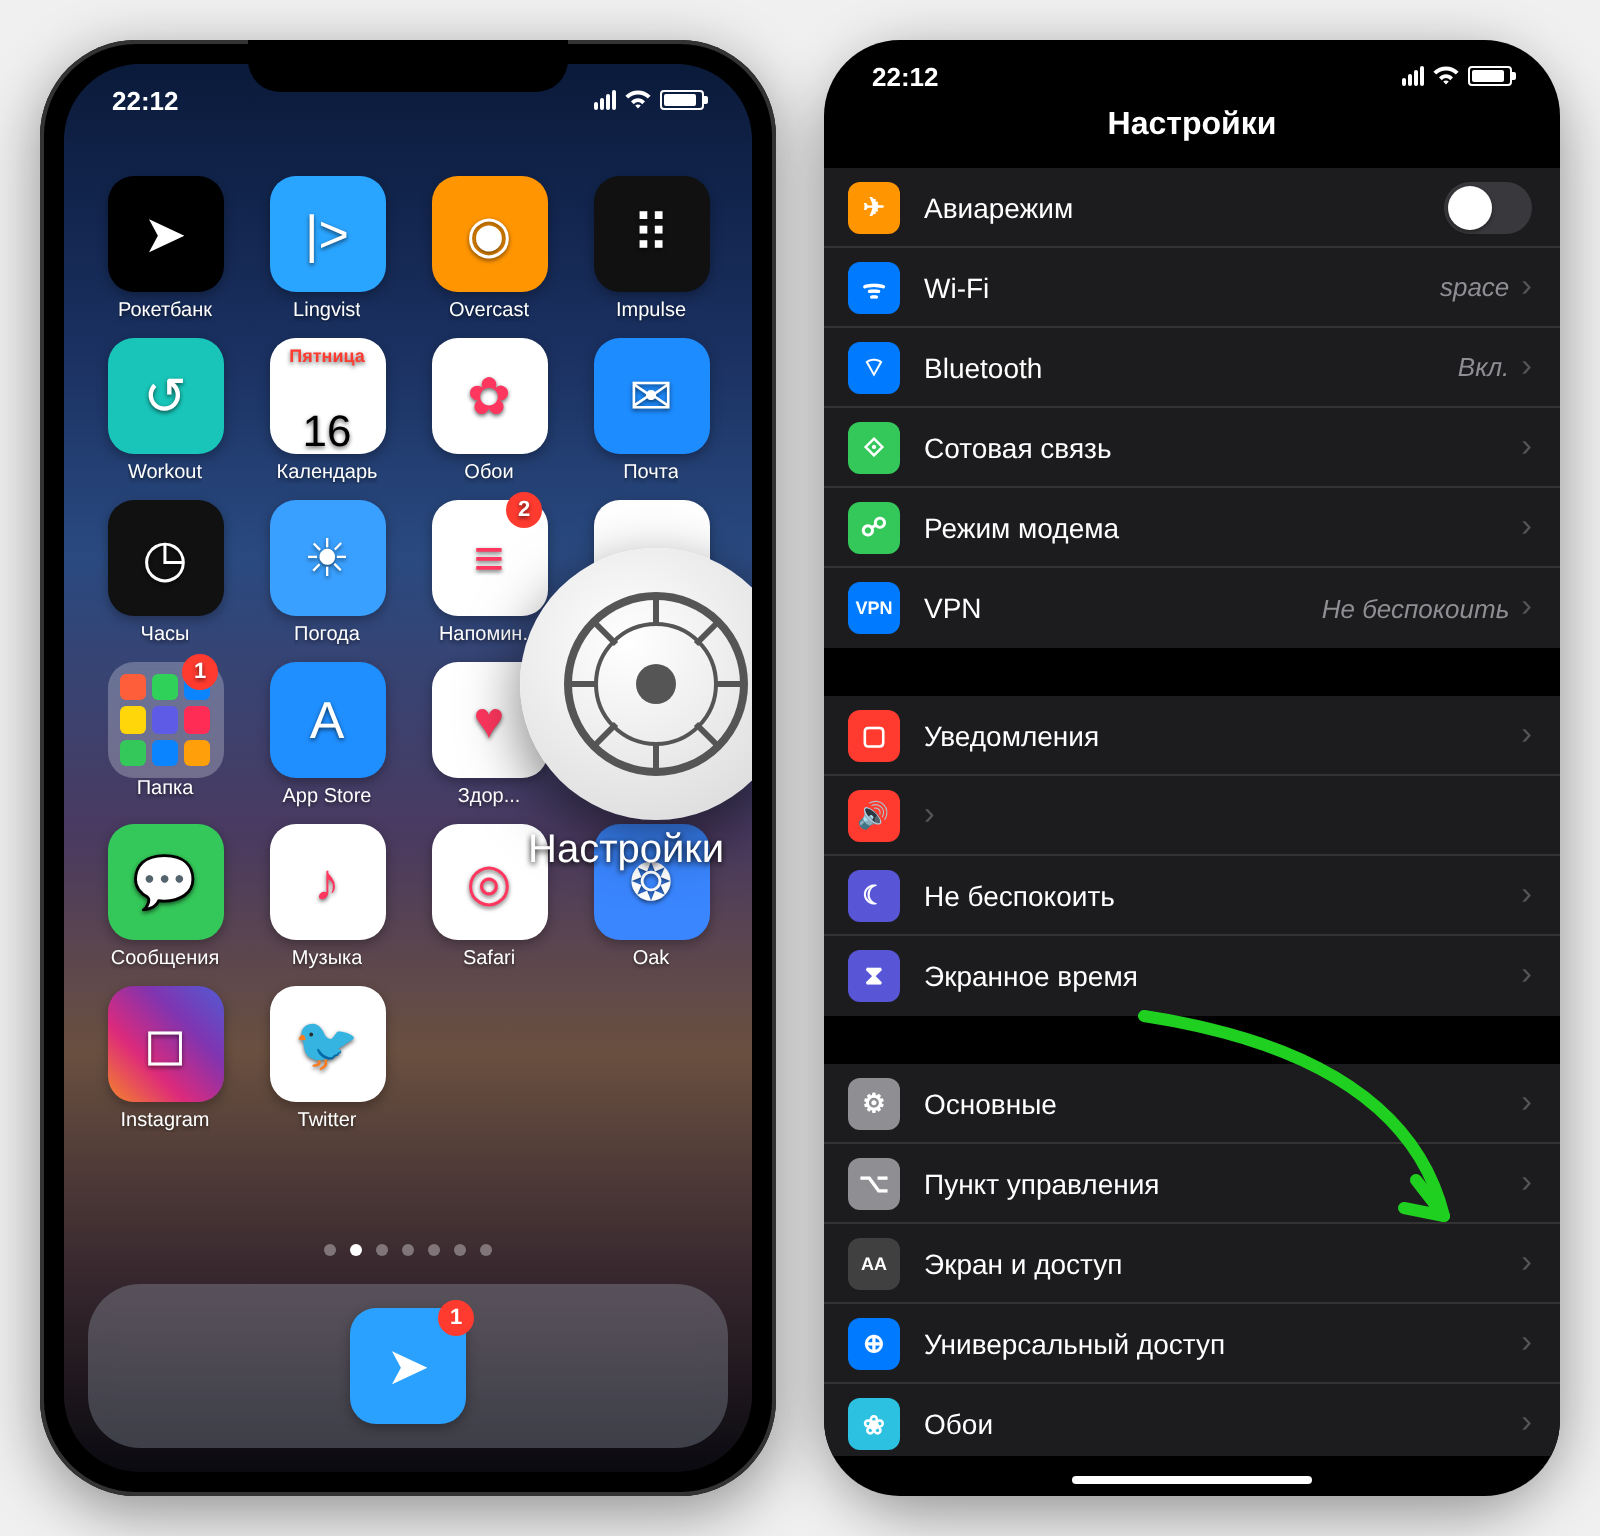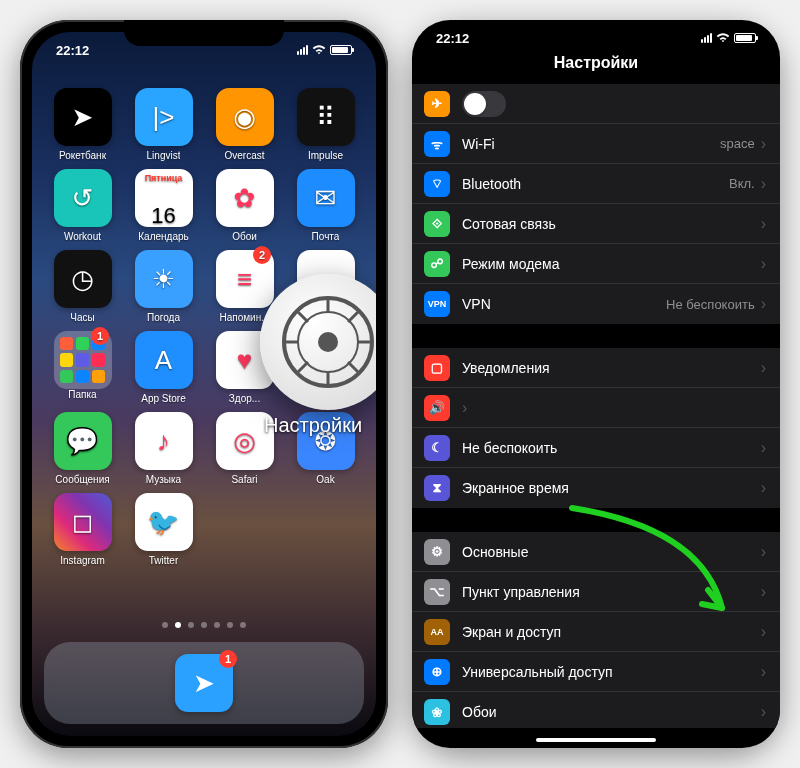--- a/index.html
+++ b/index.html
@@ -150,21 +150,21 @@
     font-size:14px;
   }
   .row:last-child { border-bottom:none; }
   .row-icon {
     width:26px;height:26px;border-radius:6px;
     display:flex;align-items:center;justify-content:center;
     margin-right:12px; flex-shrink:0;
     color:#fff; font-size:13px; font-weight:600;
   }
   .row-label { flex:1; color:#fff; }
-  .row-value { color:#8e8e93; font-size:13px; margin-right:6px; }
+  .row-value { color:#8e8e93; font-size:13px; margin-right:6px;font-style:italic; }
   .chevron { color:#555; font-size:16px; }
   .toggle {
     width:44px;height:26px;border-radius:13px;background:#39393d;
     position:relative;
   }
   .toggle::after {
     content:''; position:absolute; top:2px; left:2px;
     width:22px;height:22px;border-radius:11px;background:#fff;
     box-shadow:0 1px 2px rgba(0,0,0,0.4);
   }
@@ -374,20 +374,21 @@
           </div>
       </div>
     </div>
 
     <div class="settings-title">Настройки</div>
 
     <div class="settings-list" id="settings-list">
         <div class="group">
           <div class="row">
             <div class="row-icon" style="background: rgb(255, 149, 0);">✈</div>
+            <div class="row-label">Авиарежим</div>
             <div class="toggle"></div>
           </div>
           <div class="row">
             <div class="row-icon" style="background: rgb(0, 122, 255);">ᯤ</div>
             <div class="row-label">Wi-Fi</div>
             <div class="row-value">space</div>
             <div class="chevron">›</div>
           </div>
           <div class="row">
             <div class="row-icon" style="background: rgb(0, 122, 255);">⌔</div>
@@ -438,21 +439,21 @@
             <div class="row-icon" style="background: rgb(142, 142, 147);">⚙</div>
             <div class="row-label">Основные</div>
             <div class="chevron">›</div>
           </div>
           <div class="row">
             <div class="row-icon" style="background: rgb(142, 142, 147);">⌥</div>
             <div class="row-label">Пункт управления</div>
             <div class="chevron">›</div>
           </div>
           <div class="row">
-            <div class="row-icon" style="background: #a16207; font-size: 9px;">AA</div>
+            <div class="row-icon" style="background: #404040; font-size: 9px;">AA</div>
             <div class="row-label">Экран и доступ</div>
             <div class="chevron">›</div>
           </div>
           <div class="row">
             <div class="row-icon" style="background: rgb(0, 122, 255);">⊕</div>
             <div class="row-label">Универсальный доступ</div>
             <div class="chevron">›</div>
           </div>
           <div class="row">
             <div class="row-icon" style="background: rgb(44, 193, 224);">❀</div>

